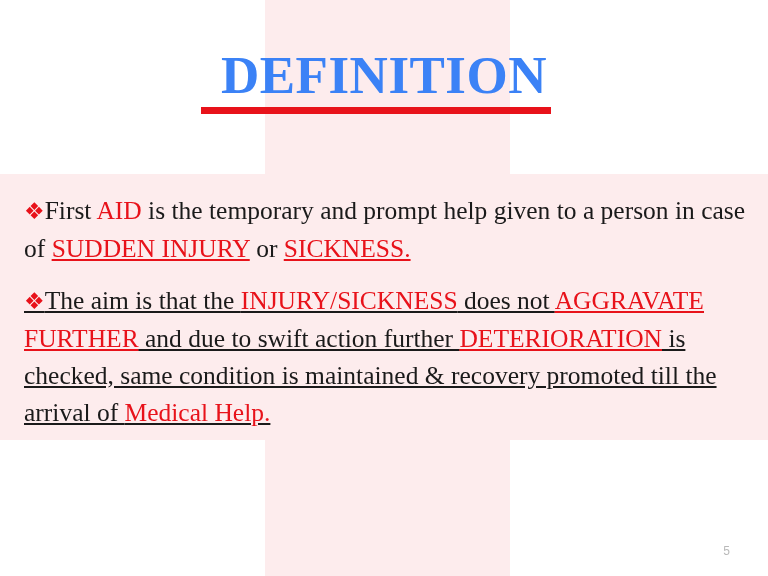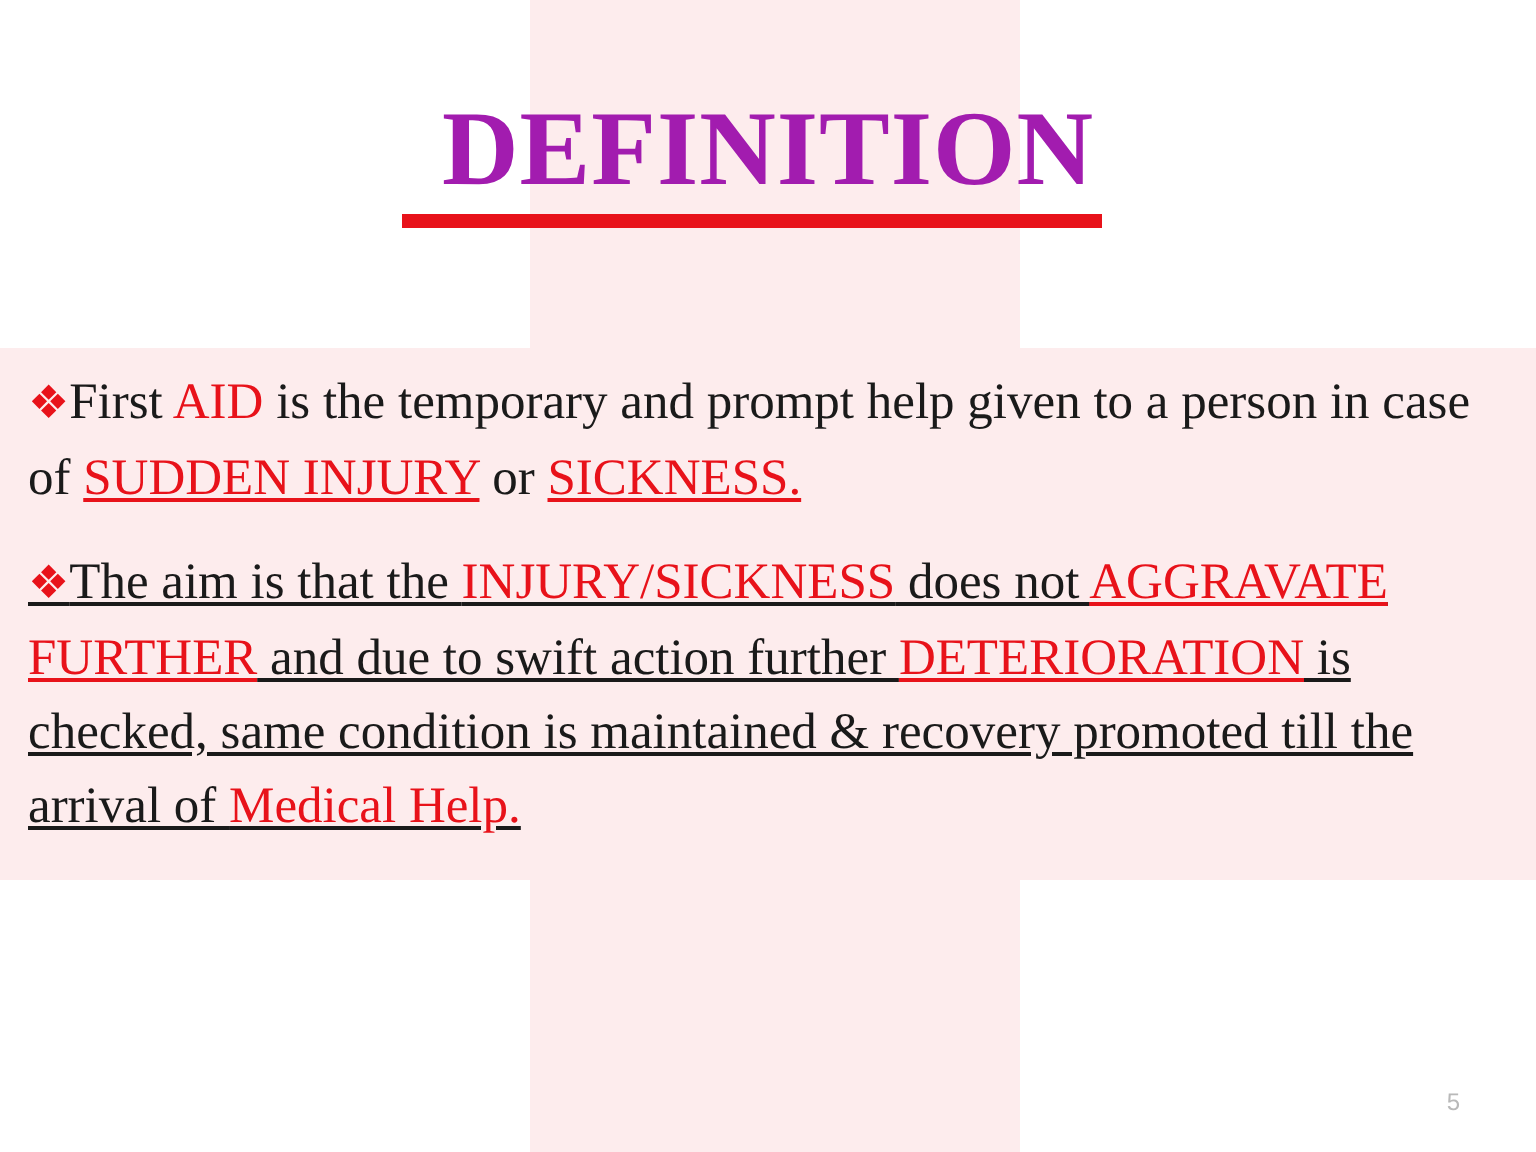--- a/index.html
+++ b/index.html
@@ -42,21 +42,21 @@
     position: absolute;
     left: 0;
     top: 48px;
     width: 768px;
     text-align: center;
   }
   .title {
     display: inline-block;
     font-size: 53px;
     font-weight: bold;
-    color: #a21caf;
+    color: #3b82f6;
     letter-spacing: 0.5px;
     line-height: 1.05;
   }
   .title-rule {
     position: absolute;
     left: 201px;
     top: 107px;
     width: 350px;
     height: 7px;
     background: #e8121a;
@@ -66,21 +66,21 @@
     position: absolute;
     left: 14px;
     top: 182px;
     width: 742px;
   }
   .para {
     font-size: 25.5px;
     line-height: 37px;
     color: #1a1a1a;
     text-indent: 0;
-    margin: 0;
+    margin: 10px;
   }
   .para + .para {
     margin-top: 15px;
     text-decoration: underline;
   }
   .bullet {
     color: #e8121a;
     font-size: 23px;
     letter-spacing: 0;
   }

